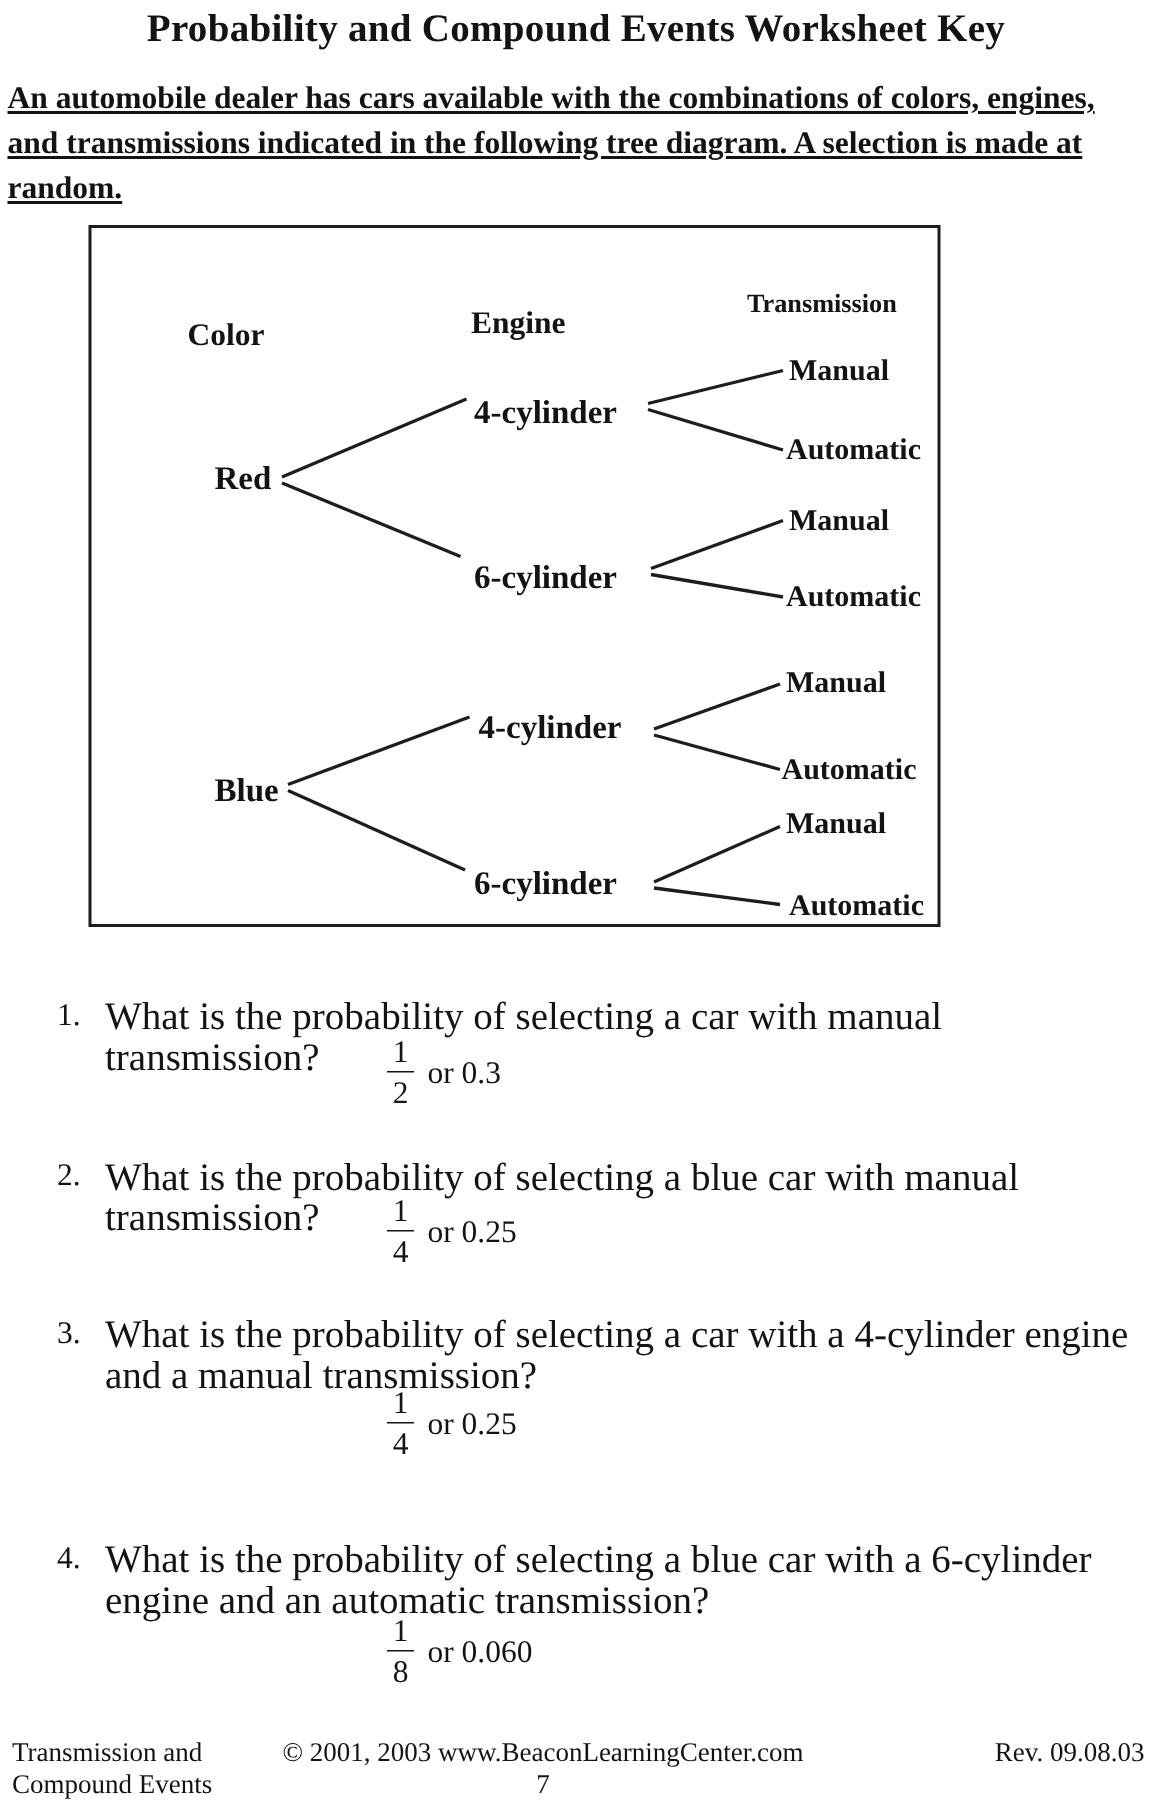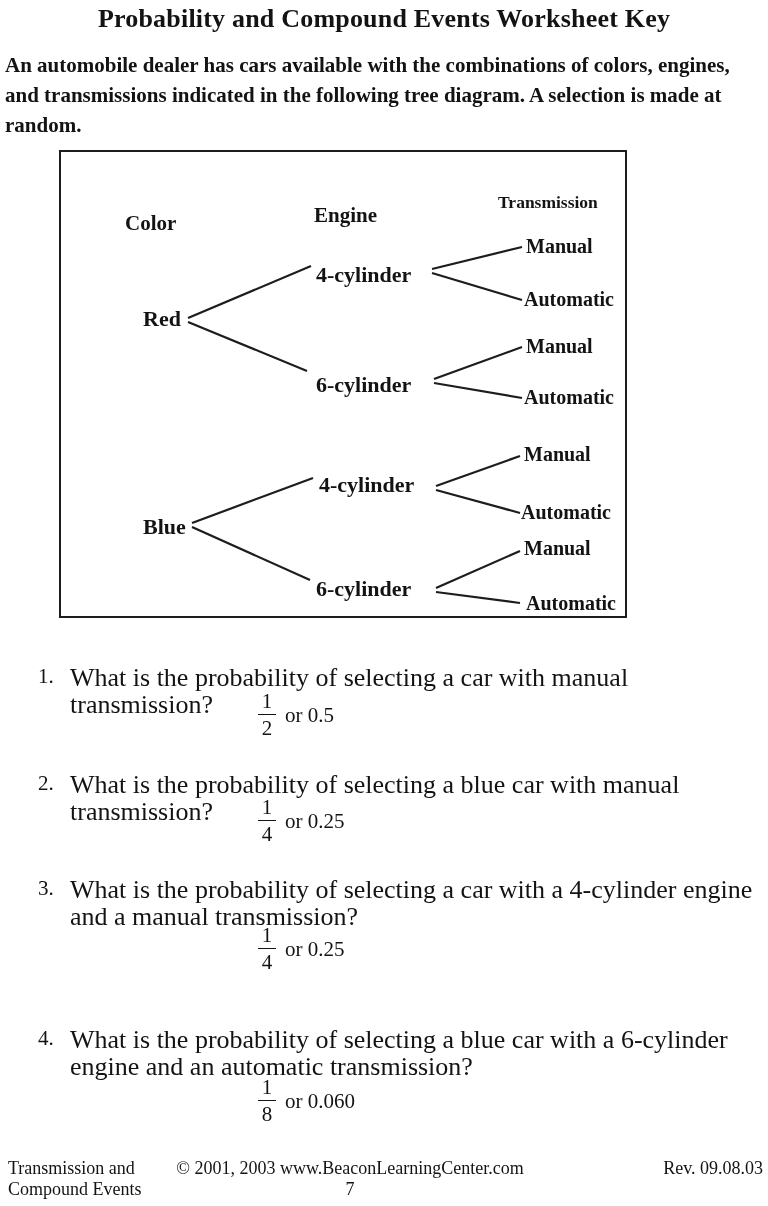--- a/index.html
+++ b/index.html
@@ -8,21 +8,21 @@
     font-family:"Liberation Serif",serif;color:#131313;overflow:hidden;
     margin:0 auto;
   }
   .abs{position:absolute;}
   .title{
     left:0;top:4px;width:768px;text-align:center;
     font-size:26px;font-weight:bold;letter-spacing:0.2px;
   }
   .intro{
     left:5px;top:50px;width:758px;
-    font-size:21px;font-weight:bold;line-height:30px;
+    font-size:21px;font-weight:bold;line-height:30px;text-decoration:underline;
   }
   .diagram-box{
     left:59px;top:150px;width:568px;height:468px;
     border:2px solid #1d1d1d;box-sizing:border-box;background:#ffffff;
   }
   .diagram-box svg{display:block;width:564px;height:464px;}
   .tree-header{font-family:"Liberation Serif",serif;font-weight:bold;fill:#131313;}
   .tree-node{font-family:"Liberation Serif",serif;font-weight:bold;fill:#131313;}
   .tree-leaf{font-family:"Liberation Serif",serif;font-weight:bold;fill:#131313;}
   .tree-line{stroke:#1d1d1d;stroke-width:2.2;}
@@ -30,21 +30,21 @@
   .q-number{position:absolute;left:38px;font-size:21px;}
   .q-text{position:absolute;left:70px;width:690px;font-size:26px;line-height:27px;}
   .answer{
     position:absolute;left:258px;display:flex;align-items:center;gap:9px;
     font-size:21px;
   }
   .frac{display:inline-block;text-align:center;min-width:18px;}
   .frac .num{display:block;line-height:23px;padding:0 3px 1px 3px;border-bottom:1.6px solid #131313;}
   .frac .den{display:block;line-height:24px;padding-top:1px;}
   .footer-left{left:8px;top:1158px;font-size:18px;line-height:21px;}
-  .footer-center{left:4px;top:1158px;width:692px;text-align:center;font-size:18px;line-height:21px;}
+  .footer-center{left:16px;top:1158px;width:692px;text-align:center;font-size:18px;line-height:21px;}
   .footer-right{right:5px;top:1158px;font-size:18px;text-align:right;margin-left:40px;}
 </style>
 </head>
 <body>
 
 <div class="page">
 
   <div class="abs title">Probability and Compound Events Worksheet Key</div>
 
   <div class="abs intro">An automobile dealer has cars available with the combinations of colors, engines, and transmissions indicated in the following tree diagram. A selection is made at random.</div>
@@ -89,21 +89,21 @@
   </div>
 
   <div class="abs question">
     <span class="q-number" style="top:664px">1.</span>
     <div class="q-text" style="top:664px">What is the probability of selecting a car with manual transmission?</div>
     <div class="answer" style="top:690px">
       <span class="frac">
         <span class="num">1</span>
         <span class="den">2</span>
       </span>
-      <span>or 0.5</span>
+      <span>or 0.3</span>
     </div>
   </div>
 
   <div class="abs question">
     <span class="q-number" style="top:771px">2.</span>
     <div class="q-text" style="top:771px">What is the probability of selecting a blue car with manual transmission?</div>
     <div class="answer" style="top:796px">
       <span class="frac">
         <span class="num">1</span>
         <span class="den">4</span>

